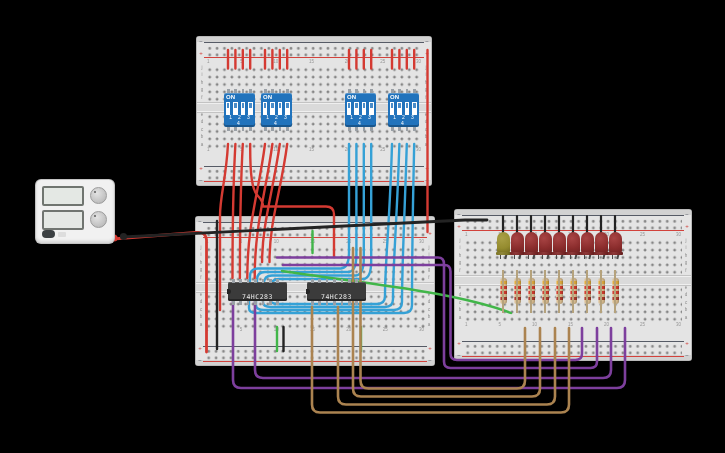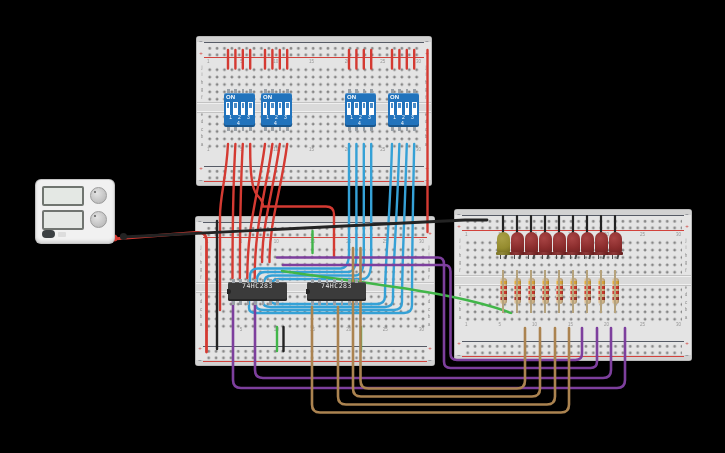--- a/index.html
+++ b/index.html
@@ -47,21 +47,21 @@
   .dip .slots{position:absolute;left:0;top:9px;width:31px;height:13px;}
   .dip .slot{position:absolute;top:0;width:4.8px;height:13px;border:1px solid #ffffff;
        box-sizing:border-box;background:rgba(255,255,255,.18);}
   .dip .slot i{position:absolute;left:0;right:0;bottom:0;height:6px;background:#fff;}
   .dip .nums{position:absolute;left:0;bottom:1px;width:100%;text-align:center;color:#fff;
        font-size:5px;letter-spacing:2.4px;line-height:6px;text-indent:2.4px;}
 
   
   .ic{width:59px;height:19px;background:#3b3b3b;border-radius:2px;
       box-shadow:inset 0 1px 0 #5a5a5a, inset 0 -2px 0 #262626;
-      display:flex;align-items:flex-start;justify-content:center;}
+      display:flex;align-items:flex-end;justify-content:center;}
   .ic::before,.ic::after{content:"";position:absolute;left:4px;right:4px;height:4px;
       background:repeating-linear-gradient(90deg,#9aa0a6 0 2.6px, rgba(0,0,0,0) 2.6px 7.4px);}
   .ic::before{top:-3.5px;}
   .ic::after{bottom:-3.5px;}
   .ic .iclabel{color:#e8e8e8;font-size:6.5px;font-family:"DejaVu Sans Mono", monospace;letter-spacing:.5px;}
   .ic .notch{position:absolute;left:-1px;top:7px;width:4px;height:5px;background:#262626;border-radius:0 3px 3px 0;}
 
   
   .led{width:13px;height:21px;border-radius:6.5px 6.5px 2px 2px;}
   .led::after{content:"";position:absolute;left:-1px;right:-1px;bottom:-1.5px;height:3px;border-radius:1px;background:inherit;

